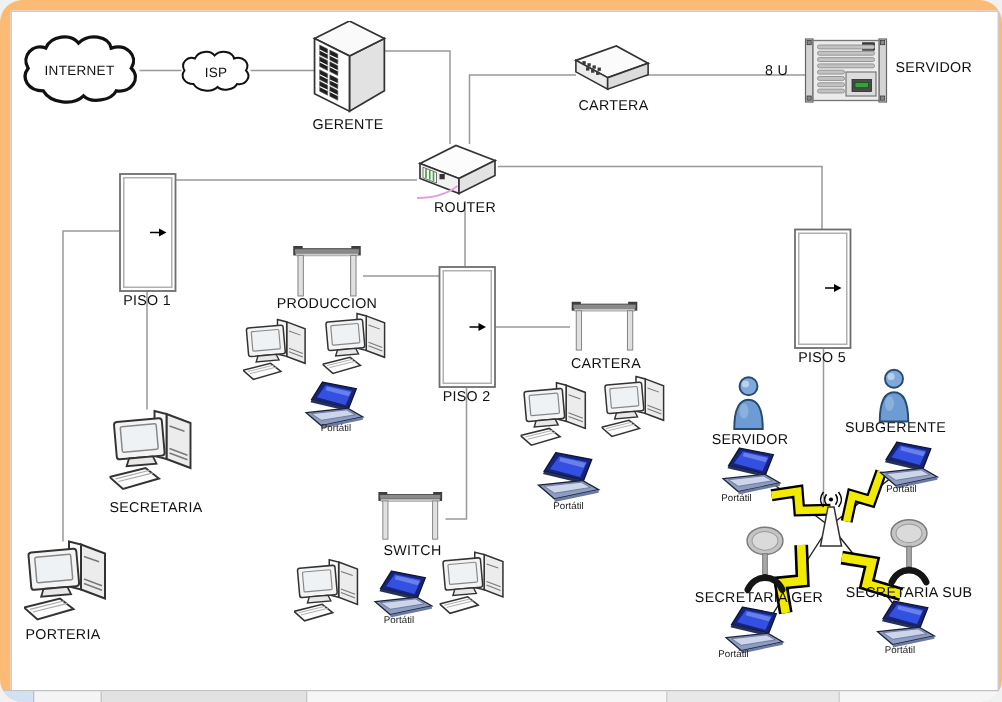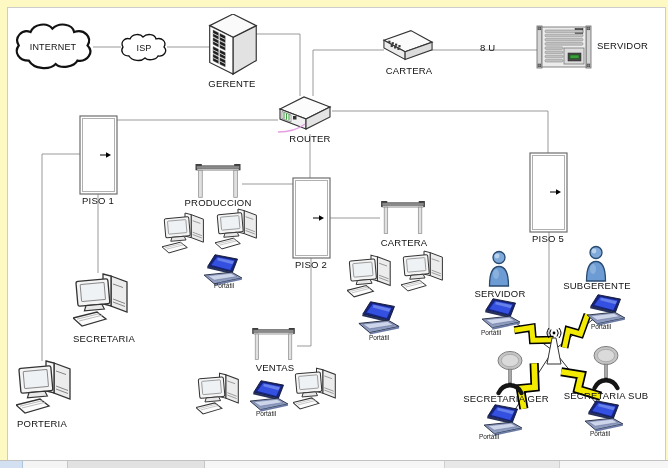--- a/index.html
+++ b/index.html
@@ -1,17 +1,17 @@
 <!DOCTYPE html>
 <html><head>
 <meta charset="utf-8">
 <style>
   html,body{margin:0;padding:0;background:#f1f1f1;}
   #stage{position:relative;width:668px;height:468px;overflow:hidden;
-         font-family:"Liberation Sans","DejaVu Sans",sans-serif;background:#fef9c3;}
+         font-family:"Liberation Sans","DejaVu Sans",sans-serif;background:#fdba74;border-radius:15px;}
   #canvas{position:absolute;left:7px;top:7px;width:657px;height:452px;
           background:#ffffff;border:1px solid #cccccc;}
   svg.gfx{position:absolute;left:0;top:0;width:668px;height:468px;}
   .lbl{position:absolute;font-size:9.5px;letter-spacing:.2px;color:#111;
        white-space:nowrap;line-height:1;}
   .c{transform:translateX(-50%);}
   .cap{position:absolute;font-size:6.5px;color:#222;white-space:nowrap;
        line-height:1;transform:translateX(-50%);}
   
   #hscroll{position:absolute;left:0;top:460px;width:668px;height:8px;
@@ -339,28 +339,28 @@
     <g>
         <use href="#sym-antenna" x="541" y="326" width="26" height="40"></use>
       </g>
   </svg>
 
   <div class="lbl c" style="left:53px;top:43px;font-size:9px">INTERNET</div>
   <div class="lbl c" style="left:144px;top:44px;font-size:9px">ISP</div>
   <div class="lbl c" style="left:232px;top:79px">GERENTE</div>
   <div class="lbl c" style="left:409px;top:66px">CARTERA</div>
   <div class="lbl" style="left:597px;top:41px">SERVIDOR</div>
-  <div class="lbl" style="left:480px;top:43px">8 U</div>
+  <div class="lbl" style="left:510px;top:43px">8 U</div>
   <div class="lbl c" style="left:310px;top:134px">ROUTER</div>
   <div class="lbl c" style="left:98px;top:196px">PISO 1</div>
   <div class="lbl c" style="left:311px;top:260px">PISO 2</div>
   <div class="lbl c" style="left:548px;top:234px">PISO 5</div>
   <div class="lbl c" style="left:218px;top:198px">PRODUCCION</div>
   <div class="lbl c" style="left:404px;top:238px">CARTERA</div>
-  <div class="lbl c" style="left:275px;top:363px">VENTAS</div>
+  <div class="lbl c" style="left:275px;top:363px">SWITCH</div>
   <div class="lbl c" style="left:104px;top:334px">SECRETARIA</div>
   <div class="lbl c" style="left:42px;top:419px">PORTERIA</div>
   <div class="lbl c" style="left:500px;top:289px">SERVIDOR</div>
   <div class="lbl c" style="left:597px;top:281px">SUBGERENTE</div>
   <div class="lbl c" style="left:506px;top:394px">SECRETARIA GER</div>
   <div class="lbl c" style="left:606px;top:391px">SECRETARIA SUB</div>
 
   <div class="cap" style="left:224px;top:283px">Portátil</div>
   <div class="cap" style="left:379px;top:335px">Portátil</div>
   <div class="cap" style="left:266px;top:411px">Portátil</div>

